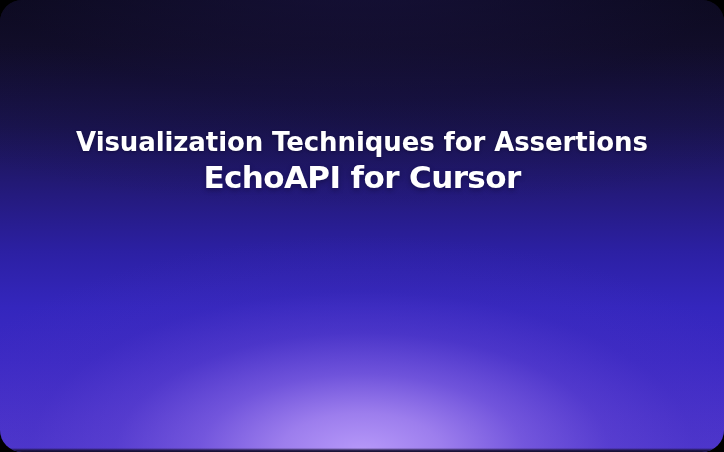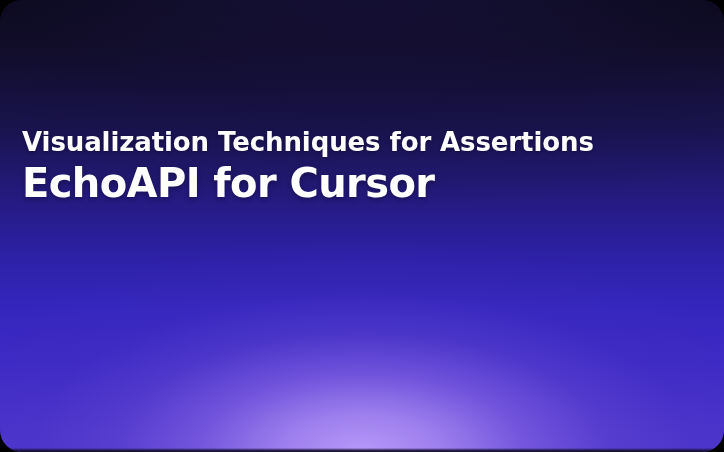--- a/index.html
+++ b/index.html
@@ -82,41 +82,41 @@
       rgba(24, 18, 54, 0.85) 55%,
       rgba(20, 15, 46, 1) 100%);
   }
 
   
   #text-block {
     position: absolute;
     left: 0;
     right: 0;
     top: 128px;
-    text-align: left;
+    text-align: center;
     z-index: 5;
     padding: 0 22px;
     box-sizing: border-box;
   }
 
   #eyebrow {
     display: block;
     font-size: 26px;
     font-weight: 700;
     line-height: 1.08;
     color: #ffffff;
     letter-spacing: -0.1px;
     text-shadow: 0 1px 3px rgba(10, 6, 35, 0.45);
     margin: 0 0 4px 0;
     white-space: nowrap;
   }
 
   .headline-line {
     display: block;
-    font-size: 40px;
+    font-size: 31px;
     font-weight: 700;
     line-height: 1.16;
     color: #ffffff;
     letter-spacing: -0.6px;
     text-shadow: 0 2px 5px rgba(10, 6, 35, 0.40);
     margin: 0;
     white-space: nowrap;
   }
 </style>
 </head>

